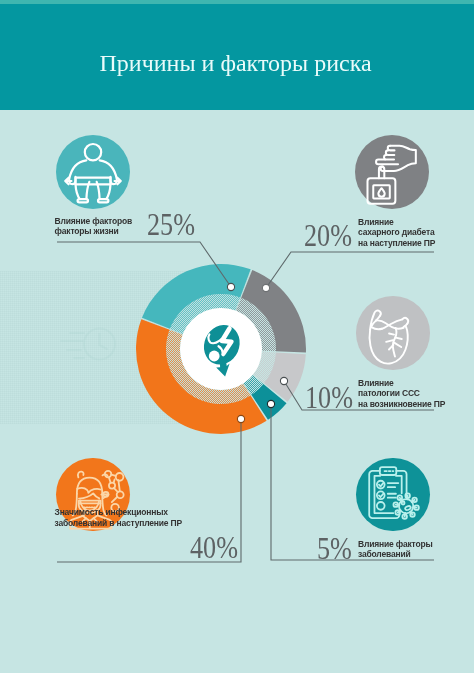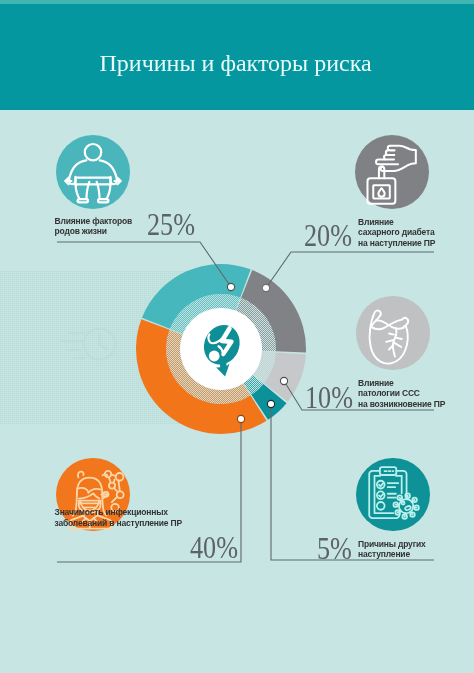--- a/index.html
+++ b/index.html
@@ -136,21 +136,21 @@
   <path d="M30.4,64.1 c0.2,-6.6 1.2,-12.7 2.9,-17.3"></path>
   <path d="M43.6,64.1 c-0.2,-6.6 -1.2,-12.7 -2.9,-17.3"></path>
   <path d="M19.5,42.7 h35.0 v6.7 h-35.0 z"></path>
   <path d="M15.4,46.0 h-6.2 M9.2,46.0 l3.4,-3.3 M9.2,46.0 l3.4,3.3"></path>
   <path d="M58.6,46.0 h6.2 M64.8,46.0 l-3.4,-3.3 M64.8,46.0 l-3.4,3.3"></path>
 </g>
 
 </svg>
     <div class="lbl" style="left:54.5px;top:215.8px;width:125px;">
       <div>Влияние факторов</div>
-      <div>родов жизни</div>
+      <div>факторы жизни</div>
     </div>
     <div class="pct" style="left:147px;top:208.6px;">25%</div>
   </div>
 
   <div class="callout" style="left:0;top:0;">
     <div class="ico-circle" style="left:355px;top:134.9px;width:74px;height:74px;background:#7f8184;"></div>
     <svg class="ic" style="position:absolute;left:355px;top:134.9px;width:74px;height:74px;" viewBox="0 0 77 77">
 <g fill="none" stroke="#ffffff" stroke-width="2.1" stroke-linecap="round" stroke-linejoin="round">
   <path d="M36.5,11.2 h9.8 c4.3,0 7.0,2.3 10.8,3.6 c1.9,0.6 4.0,0.9 6.2,0.9 v13.8 c-3.1,0 -5.6,0.5 -8.3,1.9 c-4.2,2.2 -9.1,6.1 -14.5,6.1 h-11.4 a2.4,2.4 0 0 1 0,-4.8"></path>
   <path d="M36.5,11.2 a2.4,2.4 0 0 0 0,4.8 h4.6"></path>
@@ -236,22 +236,22 @@
   <path d="M43.7,47.5 L40.0,47.0"></path>
   <circle cx="40.0" cy="47.0" r="2.3"></circle>
   <path d="M46.3,43.0 L44.1,40.0"></path>
   <circle cx="44.1" cy="40.0" r="2.3"></circle>
   <ellipse cx="52.3" cy="50.4" rx="2.9" ry="1.8" transform="rotate(-20 52.3 50.4)"></ellipse>
   <circle cx="47.4" cy="45.3" r="1.5"></circle>
 </g>
 
 </svg>
     <div class="lbl" style="left:358px;top:538.8px;width:110px;">
-      <div>Причины других</div>
-      <div>наступление</div>
+      <div>Влияние факторы</div>
+      <div>заболеваний</div>
     </div>
     <div class="pct" style="left:317px;top:532.7px;">5%</div>
   </div>
 
   <div class="callout" style="left:0;top:0;">
     <div class="ico-circle" style="left:56.4px;top:457.9px;width:73.5px;height:73.5px;background:#f2761b;"></div>
     <svg class="ic" style="position:absolute;left:56.4px;top:457.9px;width:73.5px;height:73.5px;" viewBox="0 0 74 74">
 <g fill="none" stroke="#fbd6a8" stroke-width="1.8" stroke-linecap="round" stroke-linejoin="round">
 
   <path d="M21.0,36.0 c0,-10.2 4.1,-16.2 12.8,-16.2 c8.7,0 12.8,6.0 12.8,16.2"></path>

